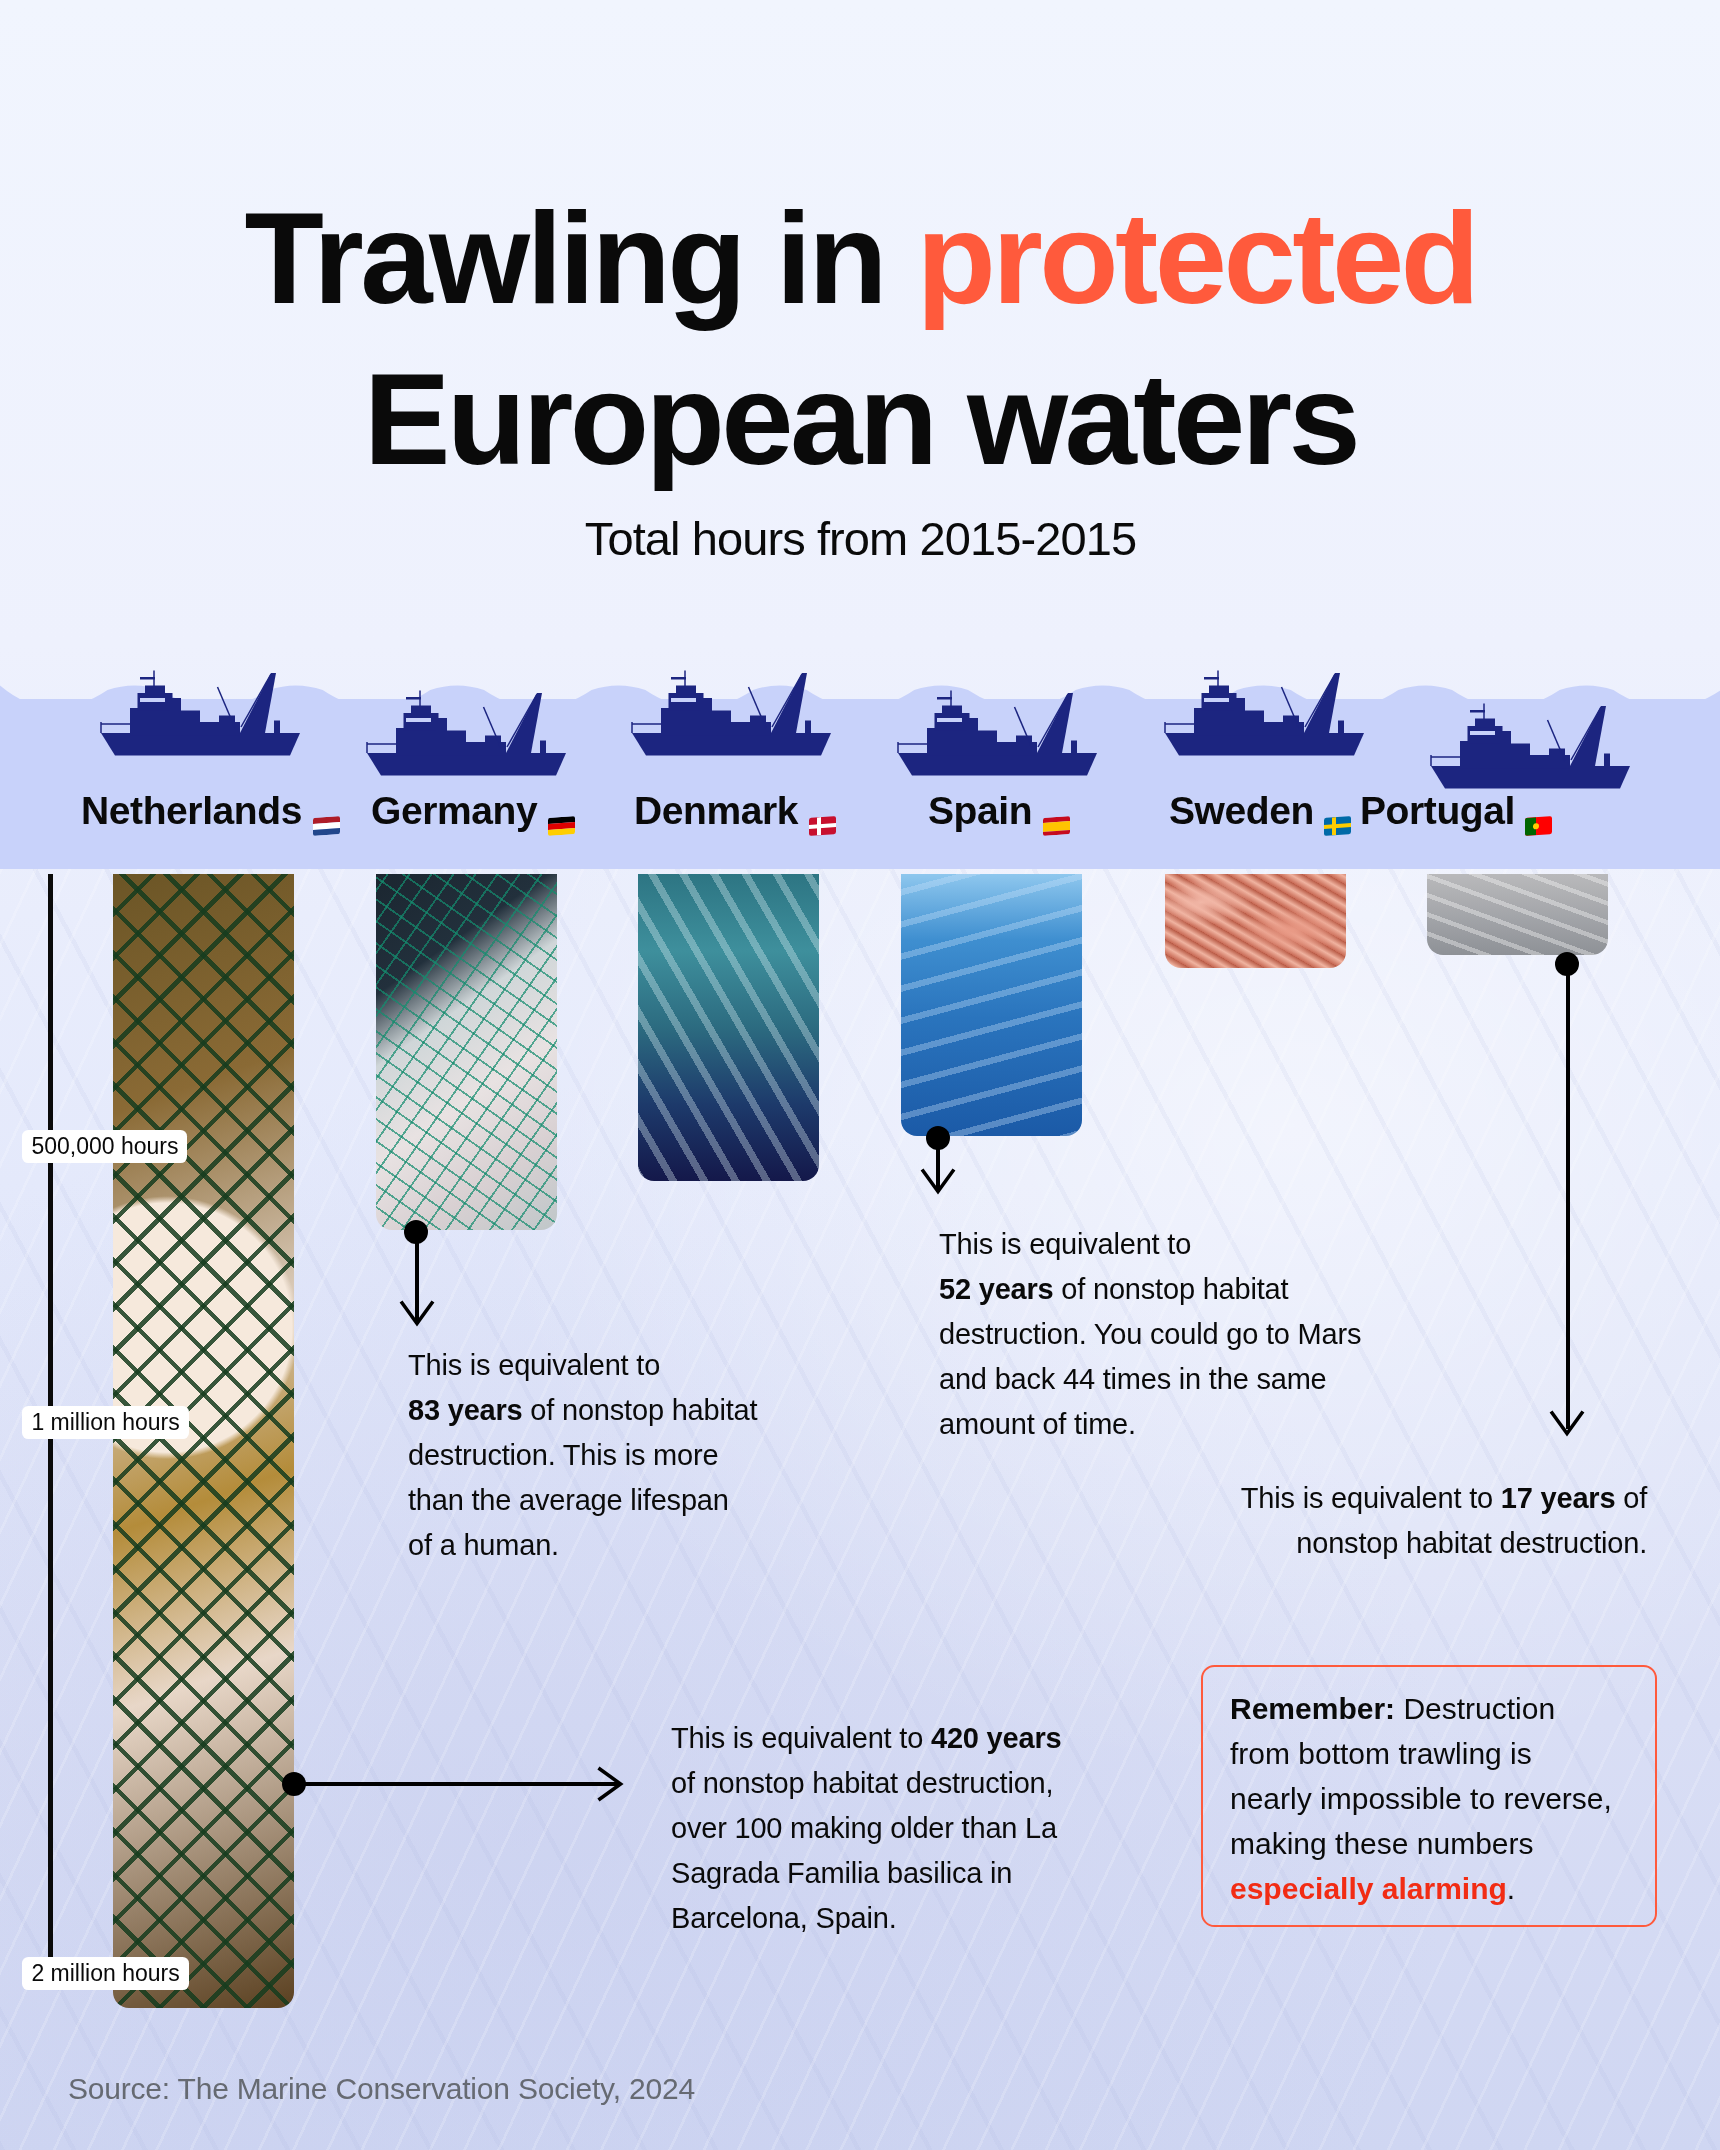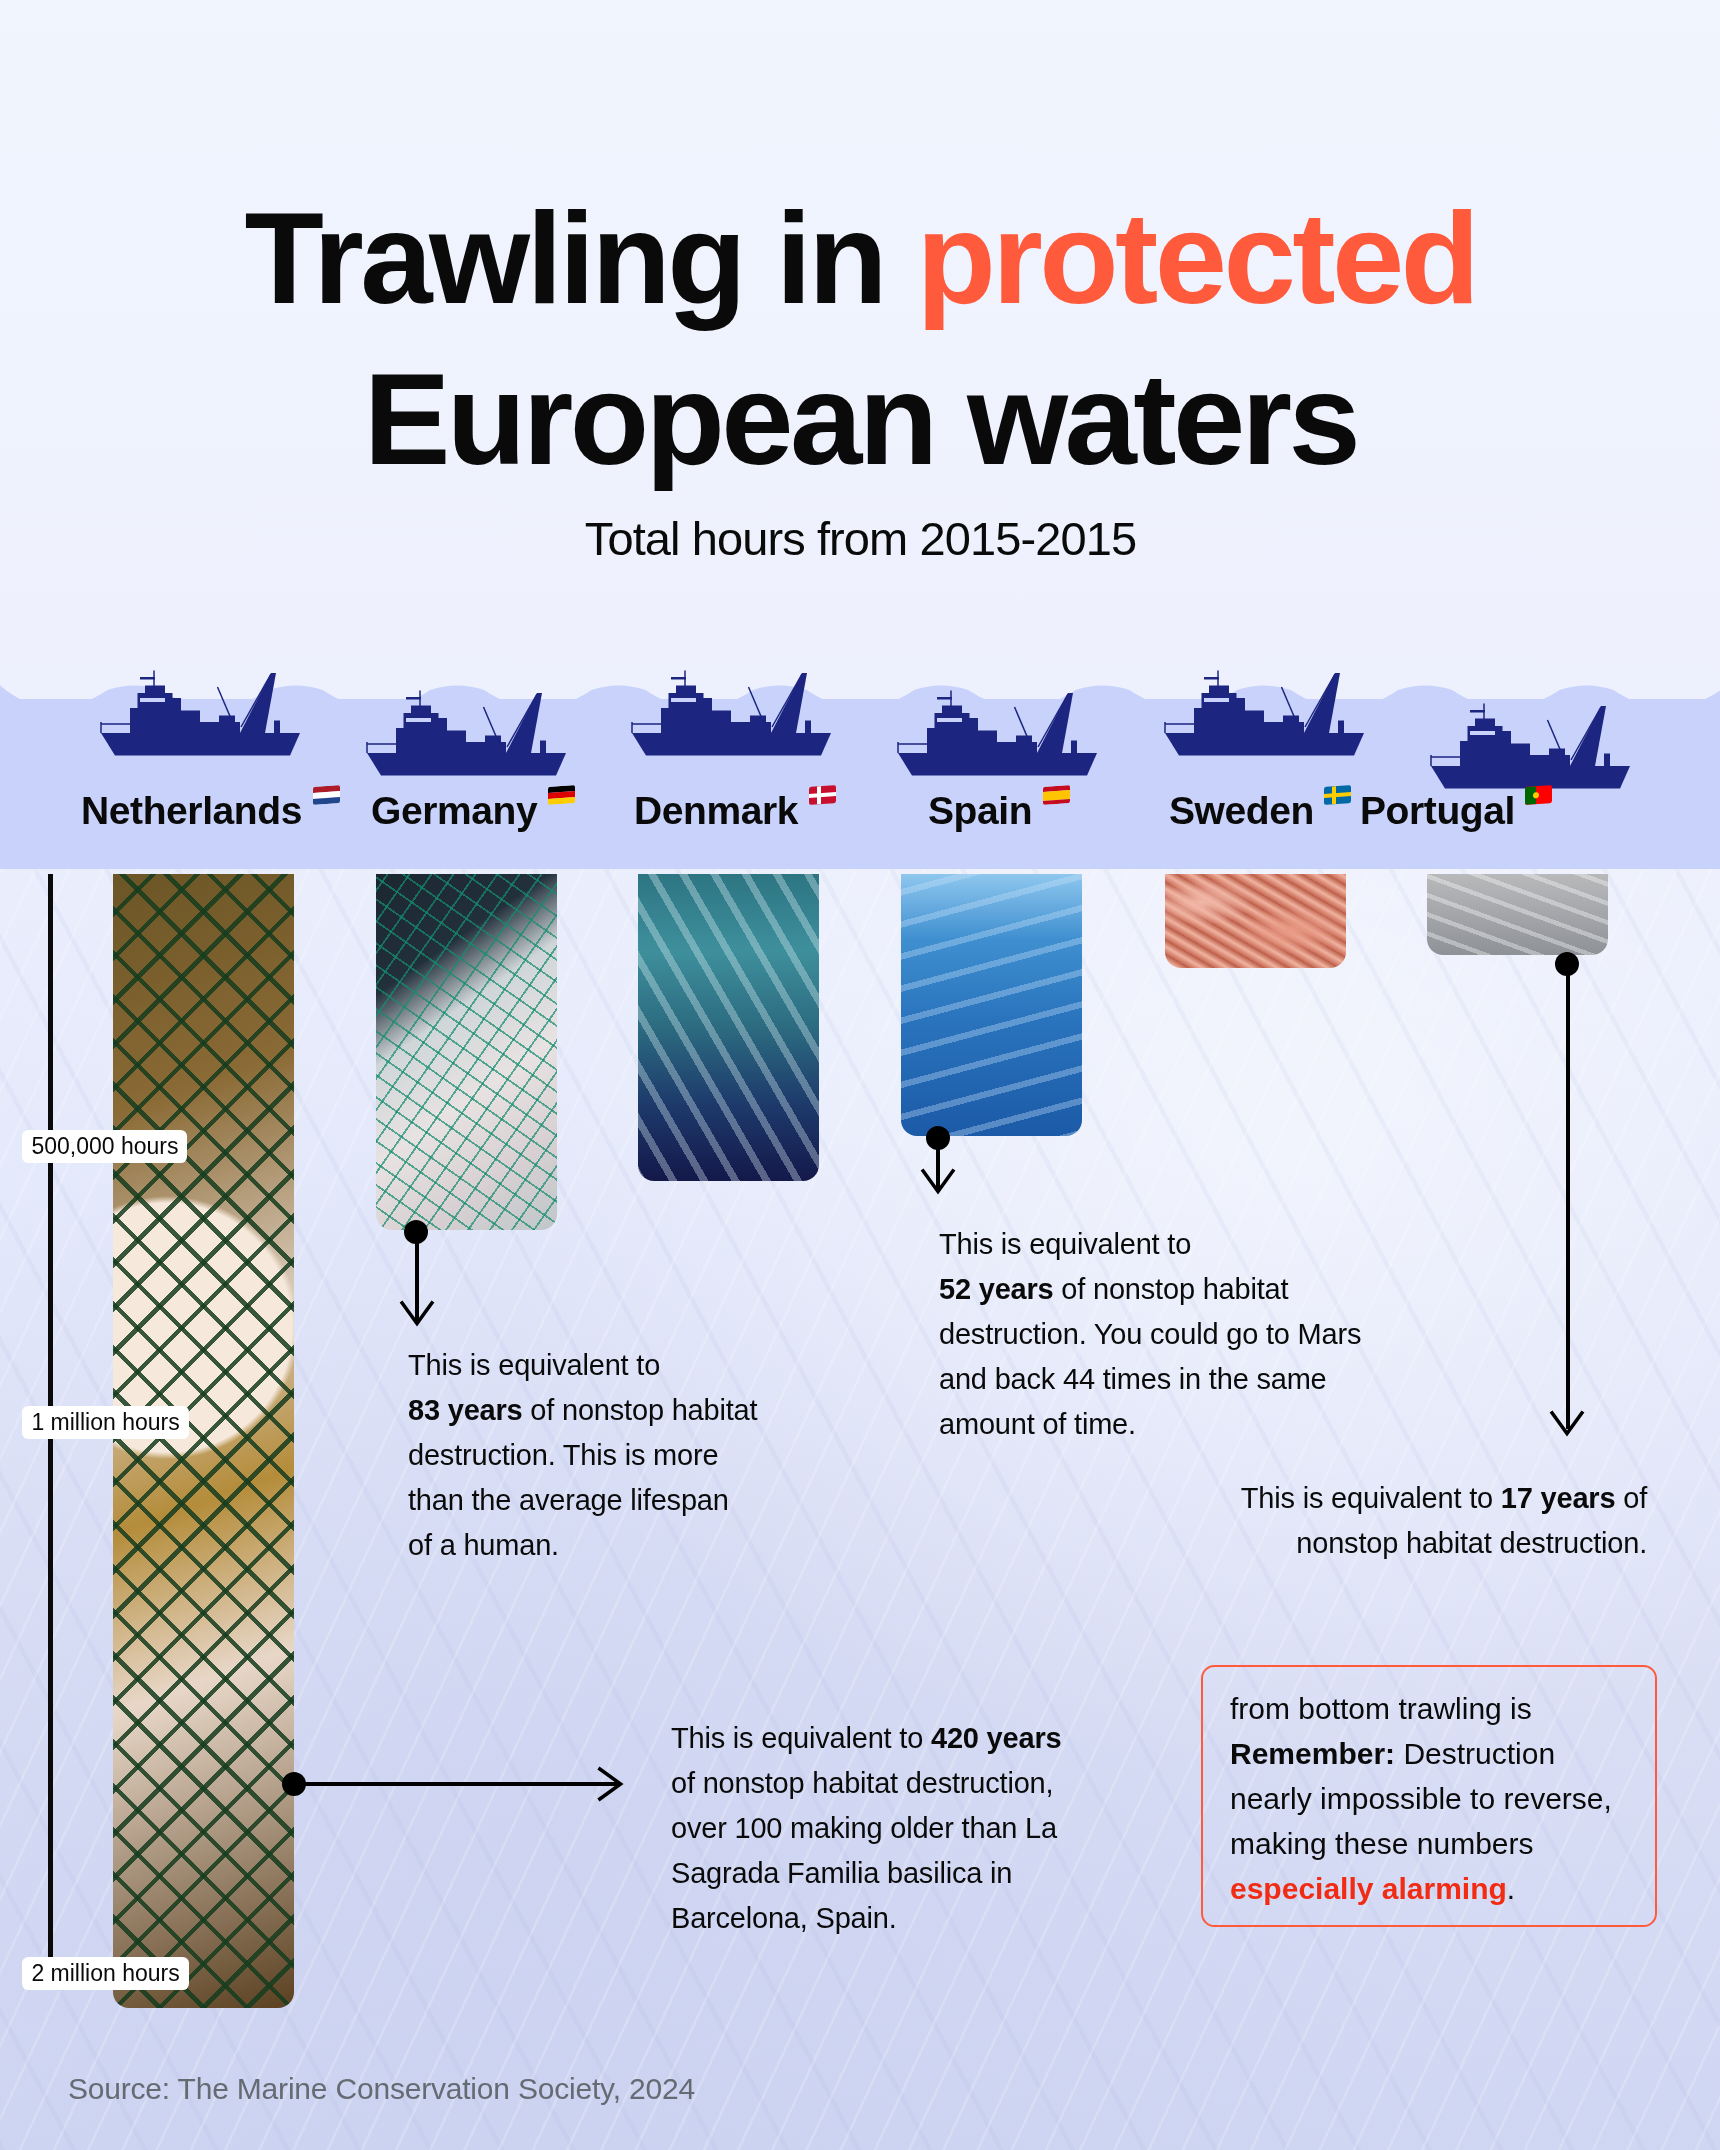--- a/index.html
+++ b/index.html
@@ -34,21 +34,21 @@
   
   .band {
     position: absolute; left: 0; top: 699px; width: 1721px; height: 170px;
     background: #c8d2fa;
   }
   .waves { position: absolute; left: 0; top: 681px; width: 1721px; height: 27px; }
   .boat { position: absolute; width: 220px; height: 90px; }
   .country {
     position: absolute; top: 786px; height: 49px;
     font-size: 39px; font-weight: 700; line-height: 49px; letter-spacing: -0.4px;
-    white-space: nowrap; display: flex; align-items: flex-start; gap: 6px;
+    white-space: nowrap; display: flex; align-items: flex-end; gap: 6px;
   }
   .flag { display: inline-block; width: 27px; height: 18px; margin-left: 4.5px; border-radius: 2.2px; overflow: hidden; position: relative; transform: skewY(-4deg); }
   .flag div { width: 100%; }
   
   .bar {
     position: absolute; top: 874px; width: 181px;
     border-radius: 0 0 16px 16px; overflow: hidden;
   }
   .bar-nl { background:
       repeating-linear-gradient(45deg, rgba(22,60,30,0.85) 0px, rgba(22,60,30,0.85) 4.5px, transparent 4.5px, transparent 31px),
@@ -260,21 +260,21 @@
 <div class="vline" style="left:1566px;top:963px;height:466px"></div>
 <svg class="arrow-head" style="left:1548px;top:1407px" width="38" height="31" viewBox="0 0 84 70">
     <polyline points="6,10 42,60 78,10" fill="none" stroke="#000" stroke-width="8"></polyline>
   </svg>
 <div class="note right" style="left:1165px;top:1476px;width:482px">
   <div><span>This is equivalent to </span><b>17 years</b><span> of</span></div>
   <div>nonstop habitat destruction.</div>
 </div>
 
 <div class="callout">
+  <div><b>Remember:</b><span> Destruction</span></div>
   <div>from bottom trawling is</div>
-  <div><b>Remember:</b><span> Destruction</span></div>
   <div>nearly impossible to reverse,</div>
   <div>making these numbers</div>
   <div><span class="red">especially alarming</span><span>.</span></div>
 </div>
 
 <div class="source">Source: The Marine Conservation Society, 2024</div>
 
 
 </body></html>

